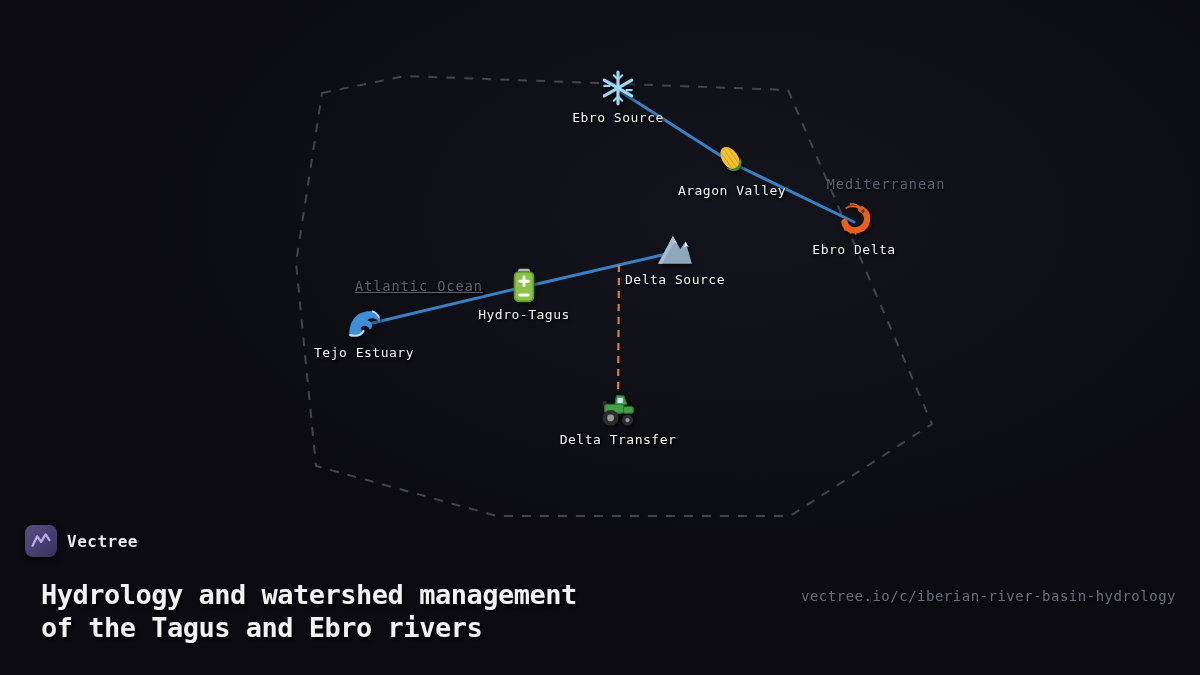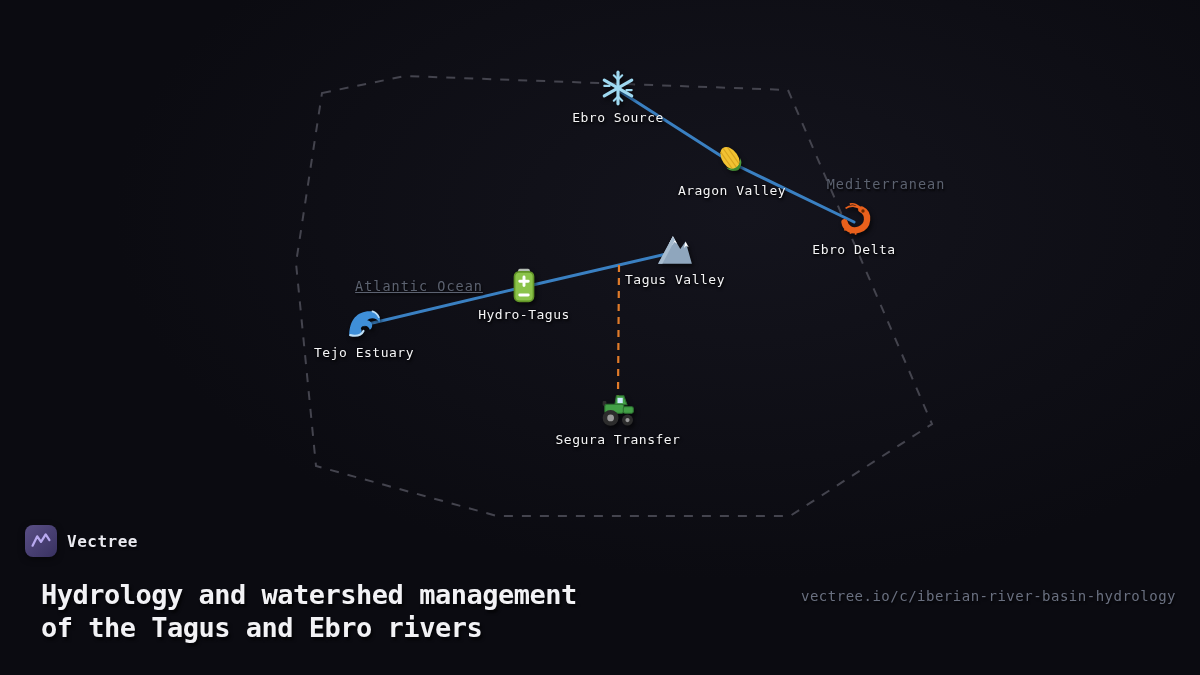--- a/index.html
+++ b/index.html
@@ -100,21 +100,21 @@
           </svg></div>
         <div class="node-label">Ebro Delta</div>
       </div>
       <div class="map-node" style="left: 675px; top: 252px;">
         <div class="node-icon-wrap"><svg width="38" height="38" viewBox="0 0 36 36">
             <polygon points="2,31 16,5 23,17 28,10 34,31" fill="#8fa6bd"></polygon>
             <polygon points="16,5 20,12 17.5,10.5 15,13.5 12.5,11.5" fill="#ffffff"></polygon>
             <polygon points="28,10 31,15.5 28.5,14 26.5,16" fill="#ffffff"></polygon>
             <polygon points="2,31 16,5 18,8.5 6,31" fill="#a7bccf"></polygon>
           </svg></div>
-        <div class="node-label">Tagus Valley</div>
+        <div class="node-label">Delta Source</div>
       </div>
       <div class="map-node" style="left: 524px; top: 287px;">
         <div class="node-icon-wrap"><svg width="38" height="38" viewBox="0 0 36 36">
             <rect x="12.5" y="2.5" width="11" height="4.5" rx="1.6" fill="#b4bdb4"></rect>
             <rect x="9" y="5.5" width="18" height="28" rx="4.5" fill="#8bc34a" stroke="#619427" stroke-width="1.6"></rect>
             <path d="M18 10.5 L18 18.5 M14 14.5 L22 14.5" stroke="#ffffff" stroke-width="2.8" stroke-linecap="round"></path>
             <path d="M14 27.5 L22 27.5" stroke="#ffffff" stroke-width="2.8" stroke-linecap="round"></path>
           </svg></div>
         <div class="node-label">Hydro-Tagus</div>
       </div>
@@ -131,21 +131,21 @@
             <rect x="3.5" y="9.5" width="3.5" height="4.5" rx="1" fill="#2e2e2e"></rect>
             <path d="M15 13 L16.5 4.5 L23.5 4.5 L26.5 13 Z" fill="#43a047" stroke="#2d7031" stroke-width="1"></path>
             <rect x="17.5" y="6.5" width="5" height="5" fill="#cfe8ff"></rect>
             <rect x="5.5" y="12.5" width="18" height="8.5" rx="2" fill="#43a047" stroke="#2d7031" stroke-width="1"></rect>
             <rect x="23" y="15" width="9.5" height="6" rx="1.5" fill="#43a047" stroke="#2d7031" stroke-width="1"></rect>
             <circle cx="11" cy="25.5" r="7.5" fill="#2c2c2c"></circle>
             <circle cx="11" cy="25.5" r="3.2" fill="#9a9a9a"></circle>
             <circle cx="27" cy="27.5" r="5.2" fill="#2c2c2c"></circle>
             <circle cx="27" cy="27.5" r="2" fill="#9a9a9a"></circle>
           </svg></div>
-        <div class="node-label">Segura Transfer</div>
+        <div class="node-label">Delta Transfer</div>
       </div>
     </div>
 
   <div class="footer">
     <div class="brand-row">
       <div class="logo">
         <svg width="30" height="30" viewBox="0 0 32 32">
           <polyline points="7,21 12,11 16,17 21,9 25,15" fill="none" stroke="#b9aaf0" stroke-width="2.4" stroke-linecap="round" stroke-linejoin="round"></polyline>
         </svg>
       </div>

